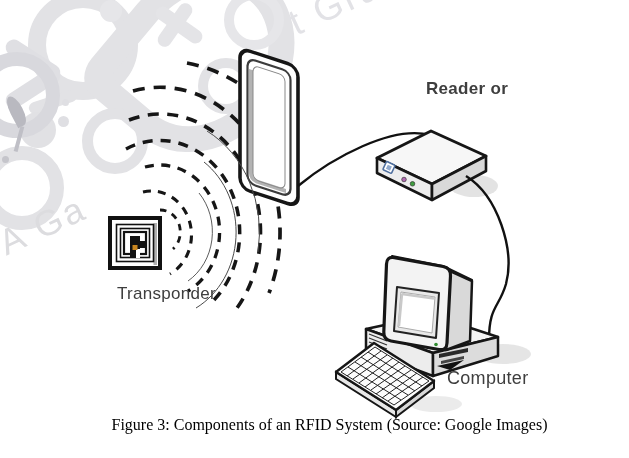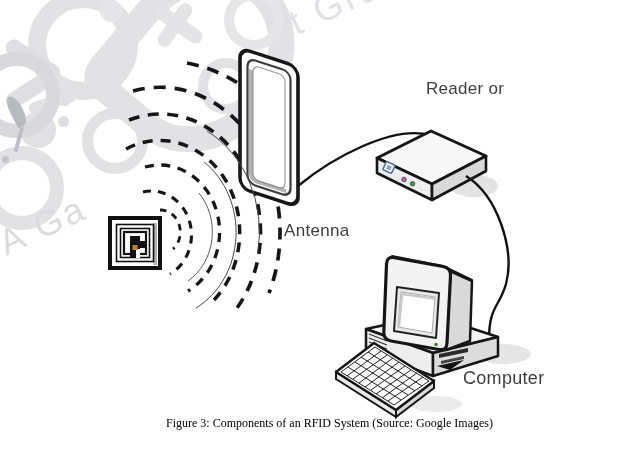--- a/index.html
+++ b/index.html
@@ -9,23 +9,23 @@
   #watermark{position:absolute;inset:0;z-index:0;}
   .wm{position:absolute;}
   .wm-ring{border-style:solid;border-radius:50%;}
   .wm-text{font-family:"Liberation Sans",sans-serif;font-weight:400;letter-spacing:3px;
            transform-origin:left bottom;white-space:nowrap;}
   
   #diagram{position:absolute;left:0;top:0;z-index:1;}
   
   .lbl{position:absolute;z-index:2;font-size:17px;line-height:23px;color:#3e3e3e;
        letter-spacing:.3px;}
-  #computer-label{font-size:18px;margin-left:16px;}
+  #computer-label{font-size:18px;}
   #figure-caption{position:absolute;z-index:2;left:0;right:0;top:416px;text-align:center;
-       font-family:"Liberation Serif",serif;font-size:12px;color:#000;padding-left:30px;}
+       font-family:"Liberation Serif",serif;font-size:16px;color:#000;padding-left:30px;}
 </style>
 </head>
 <body>
 
 <div id="page">
 
   <div id="watermark">
     <div class="wm wm-ring" style="left:28px;top:-10px;width:74px;height:74px;border-width:18px;border-color:#e2e2e5;"></div>
     <div class="wm" style="left:118px;top:-42px;width:118px;height:148px;border:26px solid #e2e2e5;border-radius:50% 50% 50% 14%;transform:rotate(40deg);"></div>
     <div class="wm wm-ring" style="left:198px;top:58px;width:36px;height:36px;border-width:10px;border-color:#e2e2e5;"></div>
@@ -161,26 +161,26 @@
           <line x1="399" y1="362" x2="365" y2="387"></line>
           <line x1="405" y1="366" x2="371" y2="390"></line>
           <line x1="411" y1="370" x2="376" y2="394"></line>
           <line x1="417" y1="373" x2="382" y2="398"></line>
           <line x1="423" y1="377" x2="388" y2="401"></line>
         </g>
       </g>
     </g>
   </svg>
 
-  <div class="lbl" id="reader-label" style="left:426px;top:77px;">
+  <div class="lbl" id="reader-label" style="left:426px;top:77px;font-weight:bold;">
     <div>Reader or</div>
   </div>
 
-  <div class="lbl" id="antenna-label" style="left:284px;top:219px;">Antenna</div>
 
   <div class="lbl" id="tag-label" style="left:117px;top:282px;">
+    <div>Transponder</div>
   </div>
 
   <div class="lbl" id="computer-label" style="left:447px;top:367px;">Computer</div>
 
   <div id="figure-caption">Figure 3: Components of an RFID System (Source: Google Images)</div>
 
 </div>
 
 </body></html>

